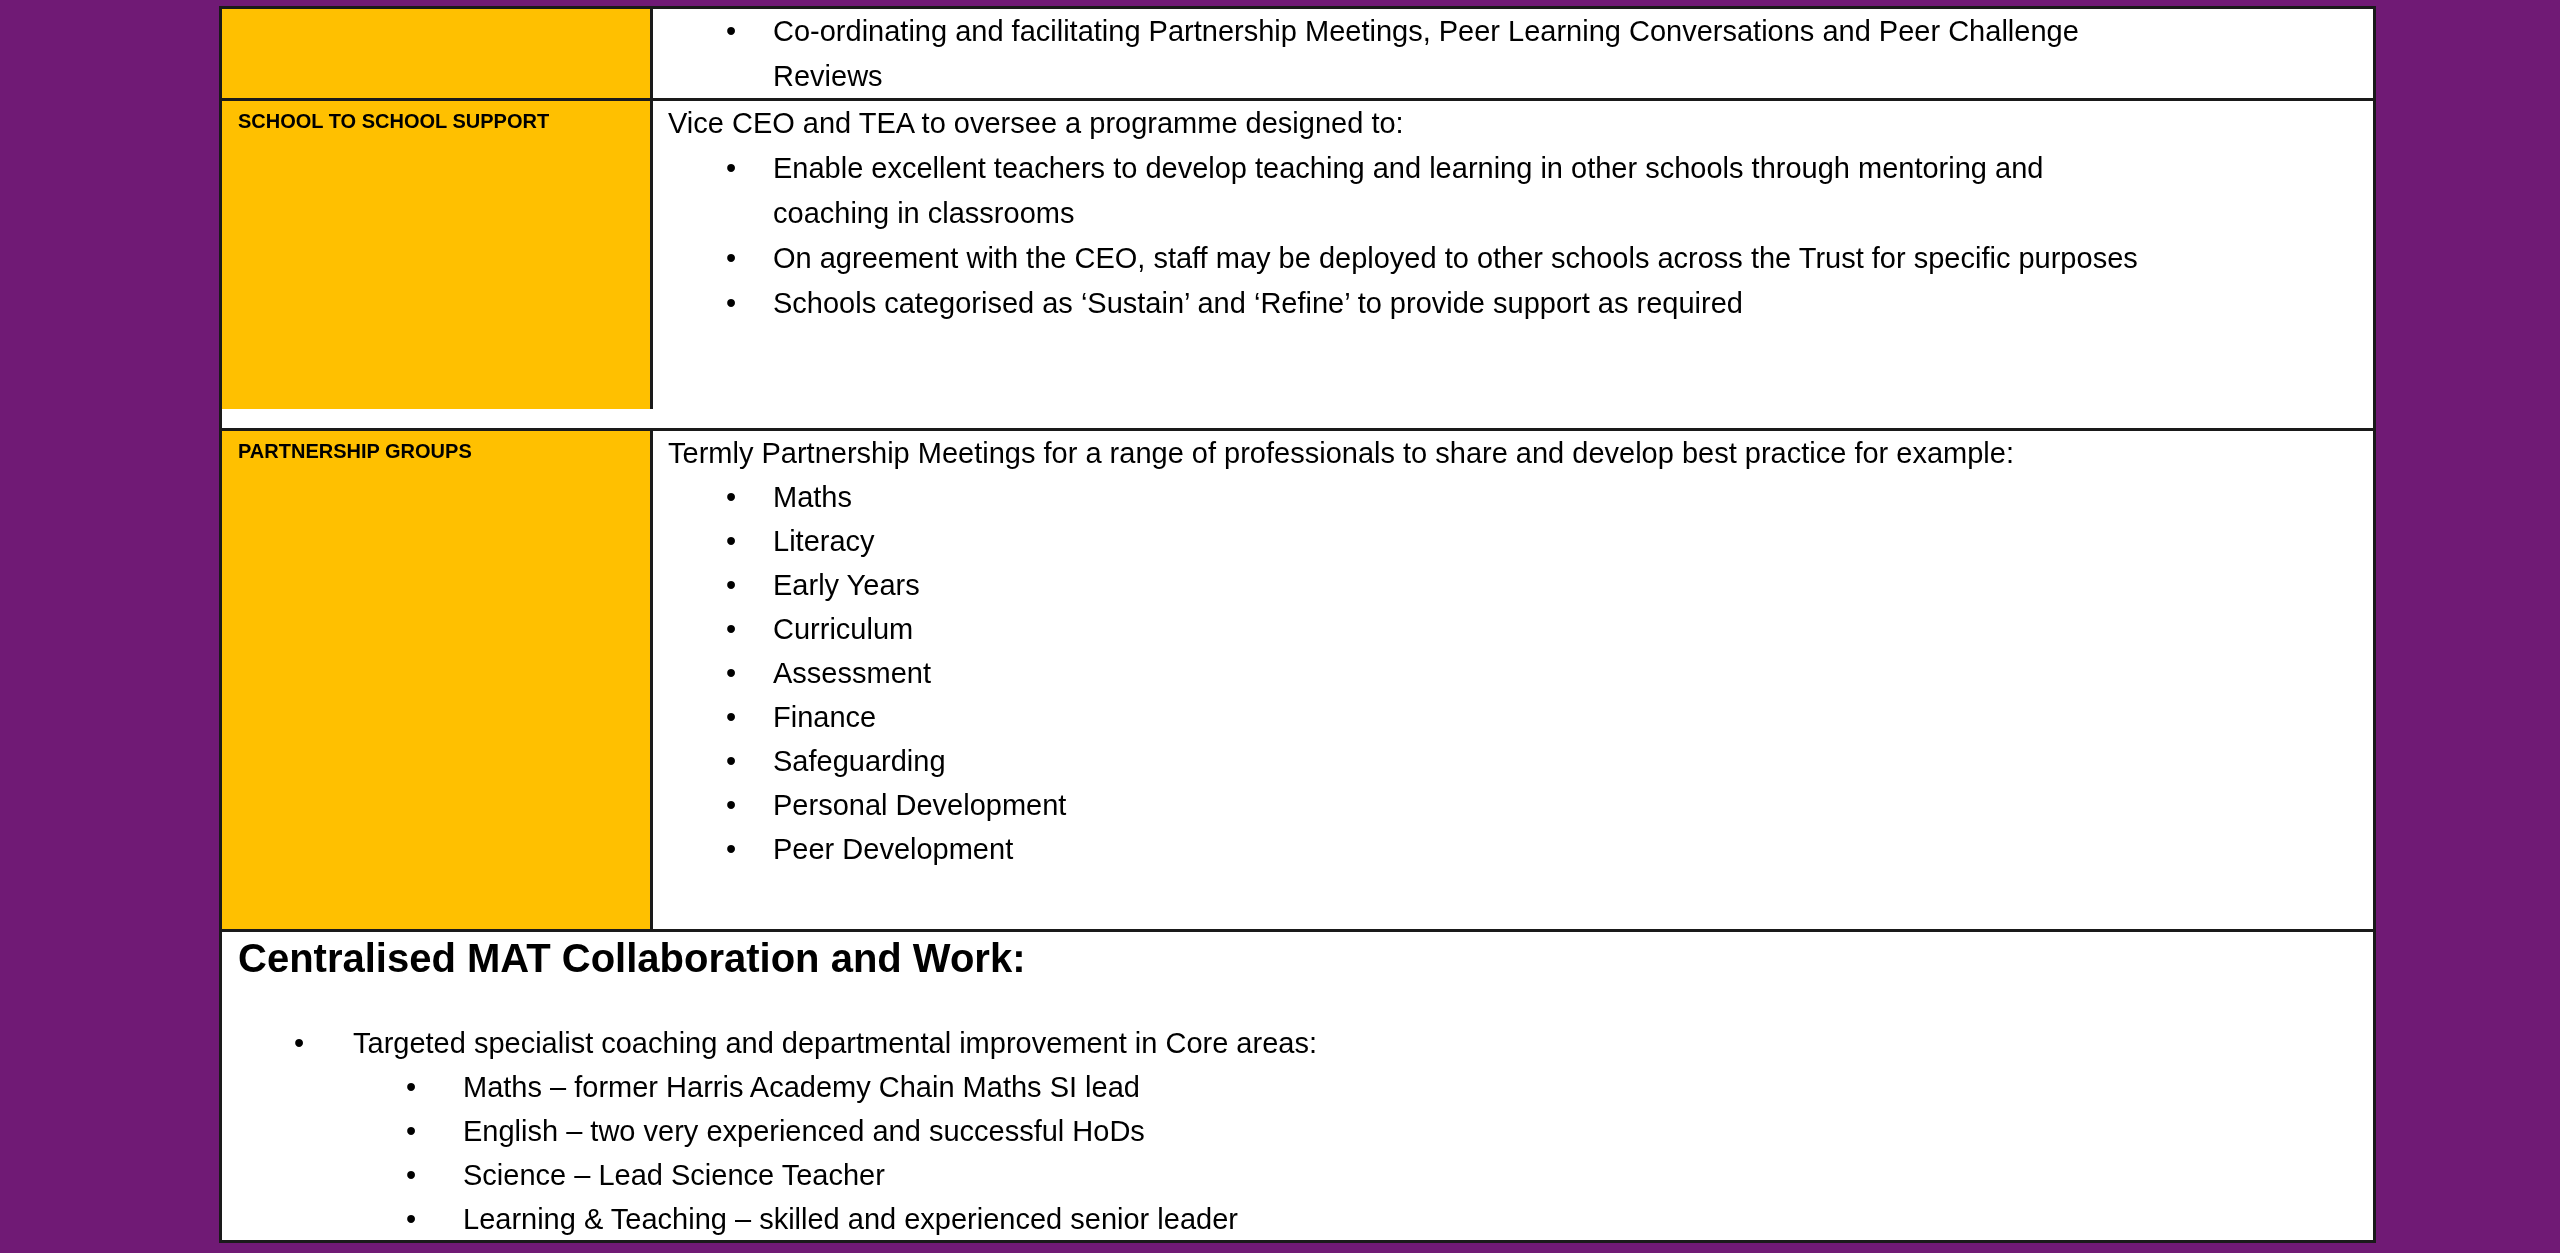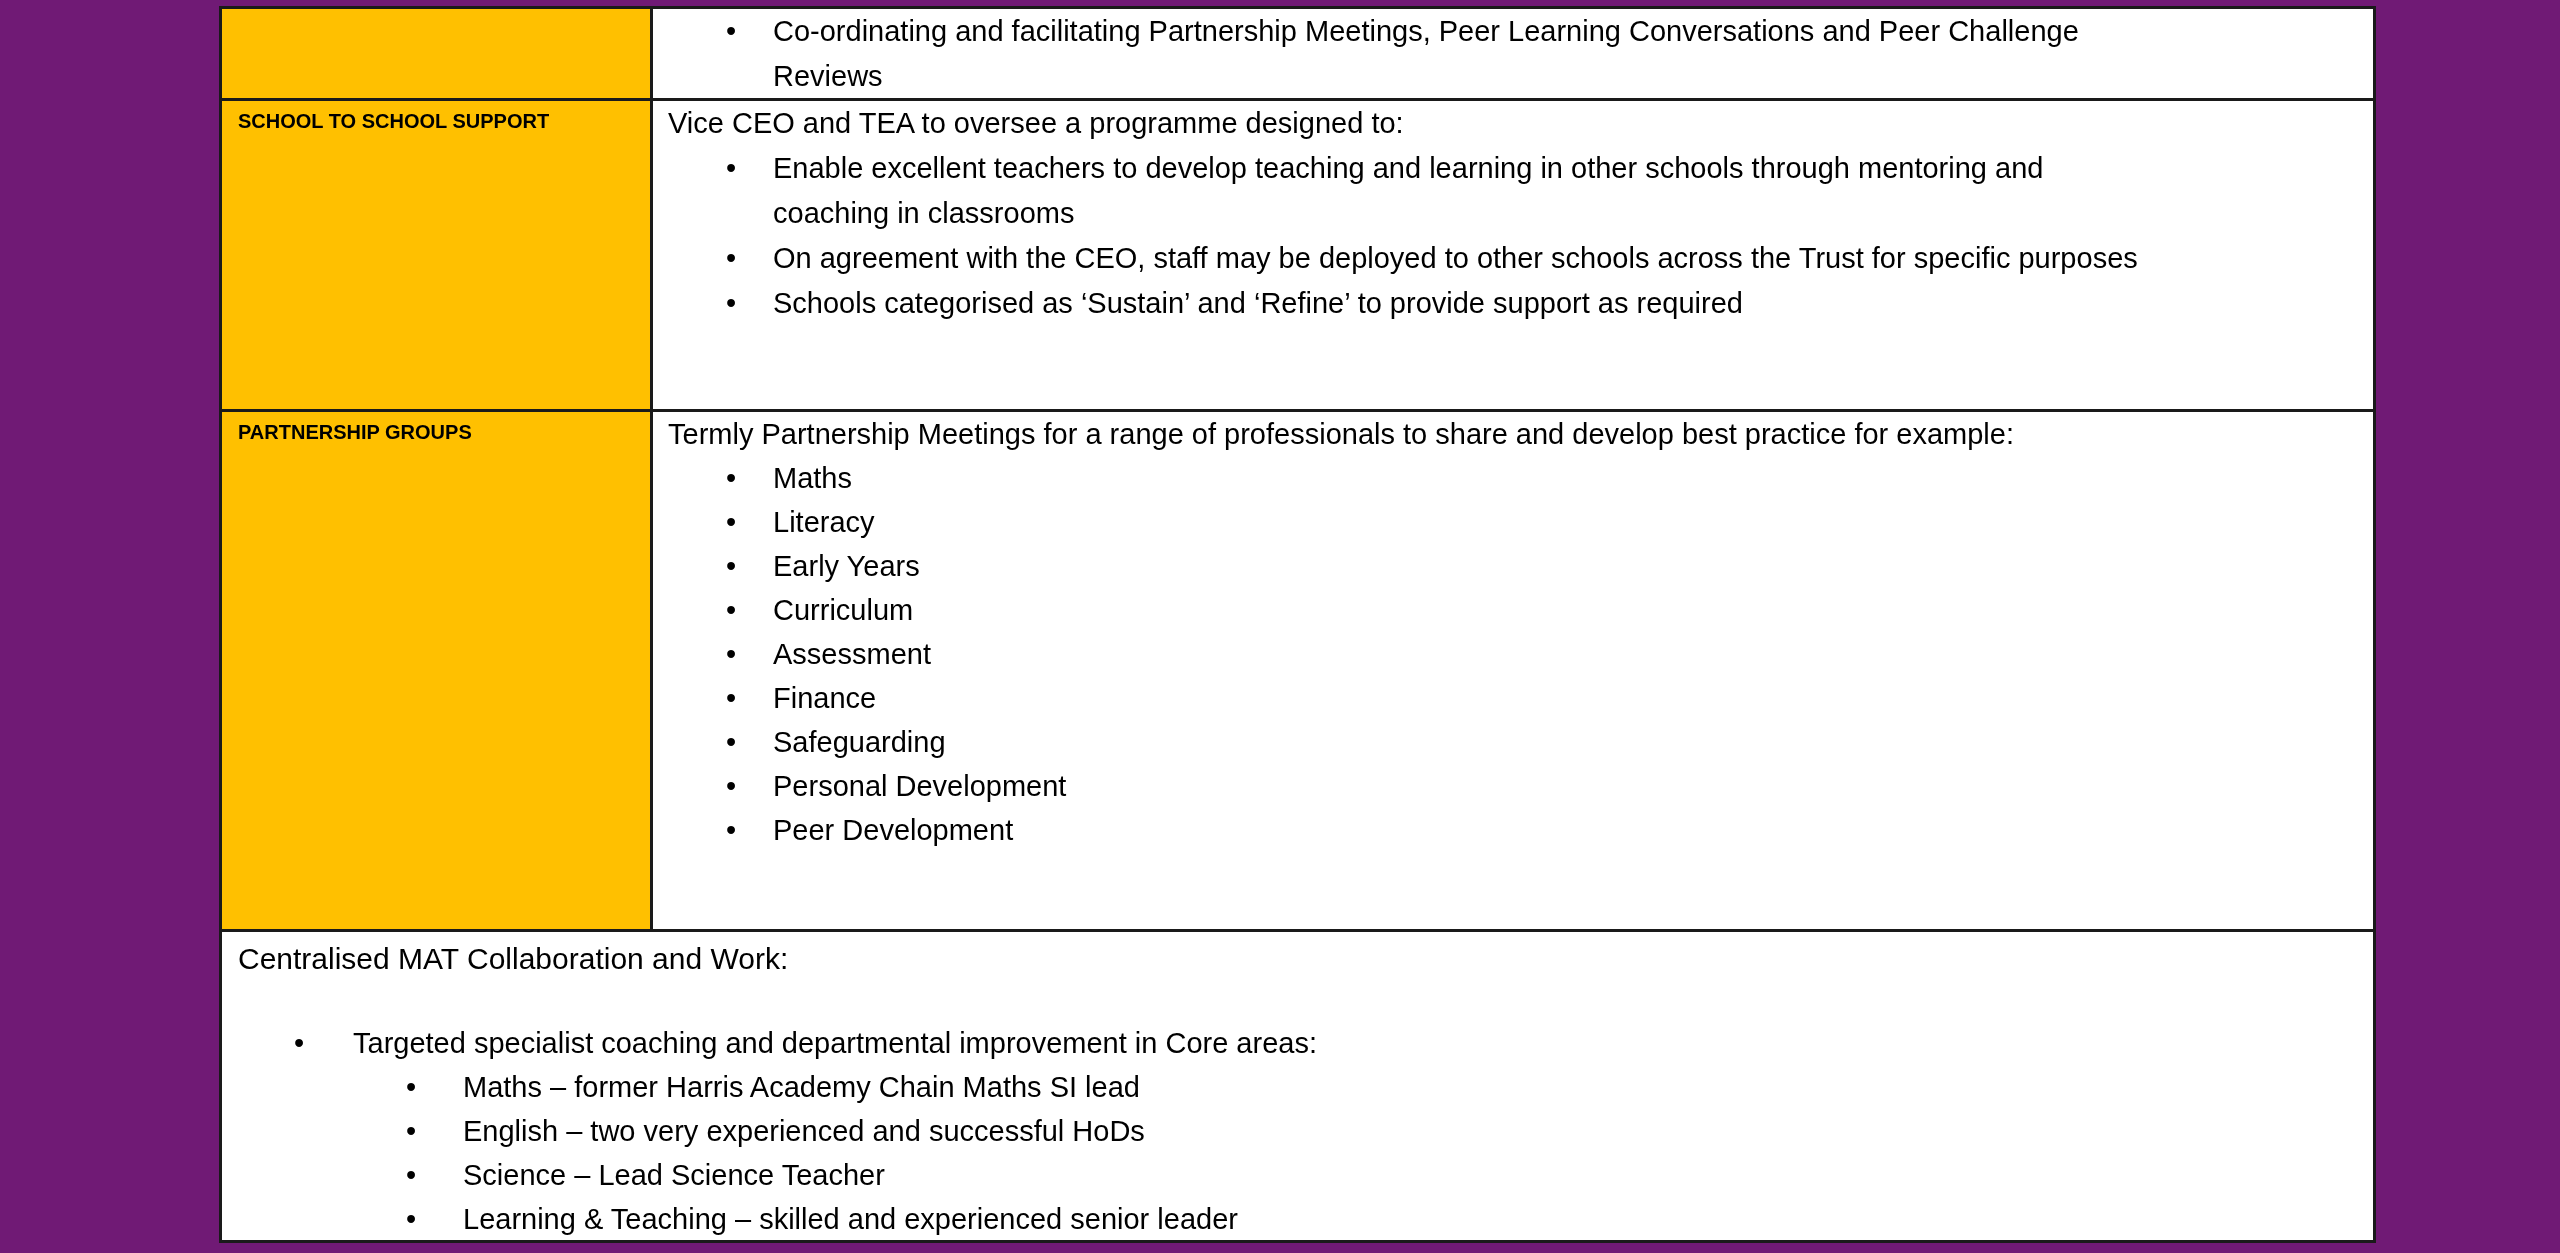--- a/index.html
+++ b/index.html
@@ -11,21 +11,21 @@
 
   
   .mat-table {
     position:absolute; left:219px; top:6px; width:2157px;
     box-sizing:border-box; border:3px solid #1a1a1a; background:#fff;
   }
   .trow { display:flex; box-sizing:border-box; overflow:hidden; }
   .trow + .trow { border-top:3px solid #1a1a1a; }
   .row-1 { height:89px; }
   .row-2 { height:311px; }
-  .row-3 { height:564px; }
+  .row-3 { height:564px;margin-top:19px; }
 
   .cell-label {
     flex:0 0 431px; width:431px; box-sizing:border-box;
     background:#FFC000; border-right:3px solid #1a1a1a;
     padding:1px 12px 0 16px;
     font-weight:700; font-size:20px; line-height:39px;
   }
   .cell-content {
     flex:1; box-sizing:border-box; overflow:hidden;
     padding:0 8px 0 15px;
@@ -39,21 +39,21 @@
   ul.blt { list-style:none; margin:0; padding:0; }
   .blt > li { position:relative; padding-left:105px; }
   .blt > li::before { content:"\2022"; position:absolute; left:58px; top:0; }
 
   
   .bottom-box {
     position:absolute; left:219px; top:929px; width:2157px; height:314px;
     box-sizing:border-box; border:3px solid #1a1a1a; background:#fff;
     padding:4px 10px 0 16px; font-size:29px; line-height:44px; overflow:hidden;
   }
-  .box-heading { font-weight:400; font-size:30px; line-height:45px; white-space:nowrap; }
+  .box-heading { font-weight:700; font-size:40px; line-height:45px; white-space:nowrap; }
   ul.blt-1 { list-style:none; margin:40px 0 0 0; padding:0; }
   .blt-1 > li { position:relative; padding-left:115px; }
   .blt-1 > li::before { content:"\2022"; position:absolute; left:56px; top:0; }
   ul.blt-2 { list-style:none; margin:0; padding:0; }
   .blt-2 > li { position:relative; padding-left:225px; }
   .blt-2 > li::before { content:"\2022"; position:absolute; left:168px; top:0; }
 </style>
 </head>
 <body>
 

